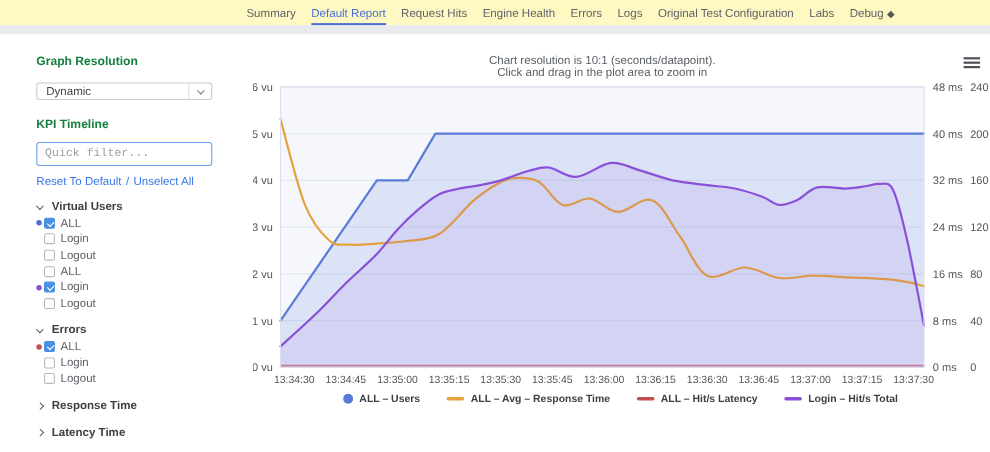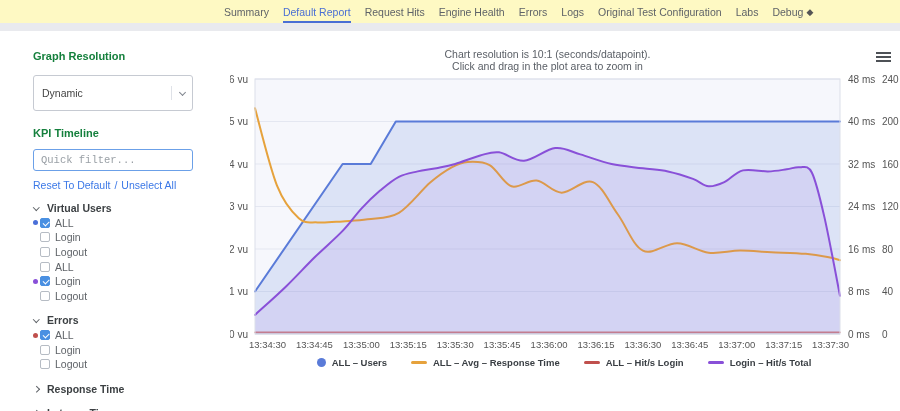--- a/index.html
+++ b/index.html
@@ -21,21 +21,21 @@
     border-bottom:2px solid transparent; padding-top:2px;
   }
   .topnav .tab.active { color:#4a6fd4; border-bottom-color:#4a6fd4; }
   .gem { font-size:9px; color:#555; }
   .band { position:absolute; top:23px; left:0; right:0; height:8px; background:#e9eaee; }
 
   
   .sidebar { position:absolute; left:33px; top:50px; width:160px; }
   .side-h { font-size:11px; font-weight:700; color:#15803d; }
   .select {
-    margin-top:13px; height:36px; border:1px solid #c6cad2; border-radius:3px;
+    margin-top:13px; height:16px; border:1px solid #c6cad2; border-radius:3px;
     display:flex; align-items:center; font-size:10.5px; color:#444; background:#fff; cursor:pointer;
   }
   .select .val { flex:1; padding-left:8px; }
   .select .sep { width:1px; height:14px; background:#dfe2e8; }
   .select .chev-box { width:20px; display:flex; justify-content:center; align-items:center; }
   .chev-d { width:5px; height:5px; border-right:1.4px solid #80868f; border-bottom:1.4px solid #80868f; transform:rotate(45deg); margin-top:-2px; }
   .kpi-h { margin-top:16px; }
   .filter {
     margin-top:10px; width:100%; height:22px; border:1px solid #6ba0e8; border-radius:3px;
     padding:0 7px; font-size:10.5px; color:#333; outline:none; font-family:Liberation Mono, monospace;
@@ -274,19 +274,19 @@
     <span class="litem">
       <span class="sym-circle" style="background: rgb(90, 123, 216);"></span>
       <span>ALL – Users</span>
     </span>
     <span class="litem">
       <span class="sym-line" style="background: rgb(230, 162, 60);"></span>
       <span>ALL – Avg – Response Time</span>
     </span>
     <span class="litem">
       <span class="sym-line" style="background: rgb(192, 80, 77);"></span>
-      <span>ALL – Hit/s Login</span>
+      <span>ALL – Hit/s Latency</span>
     </span>
     <span class="litem">
       <span class="sym-line" style="background: rgb(137, 80, 216);"></span>
       <span>Login – Hit/s Total</span>
     </span>
   </div>
 
 </body></html>

